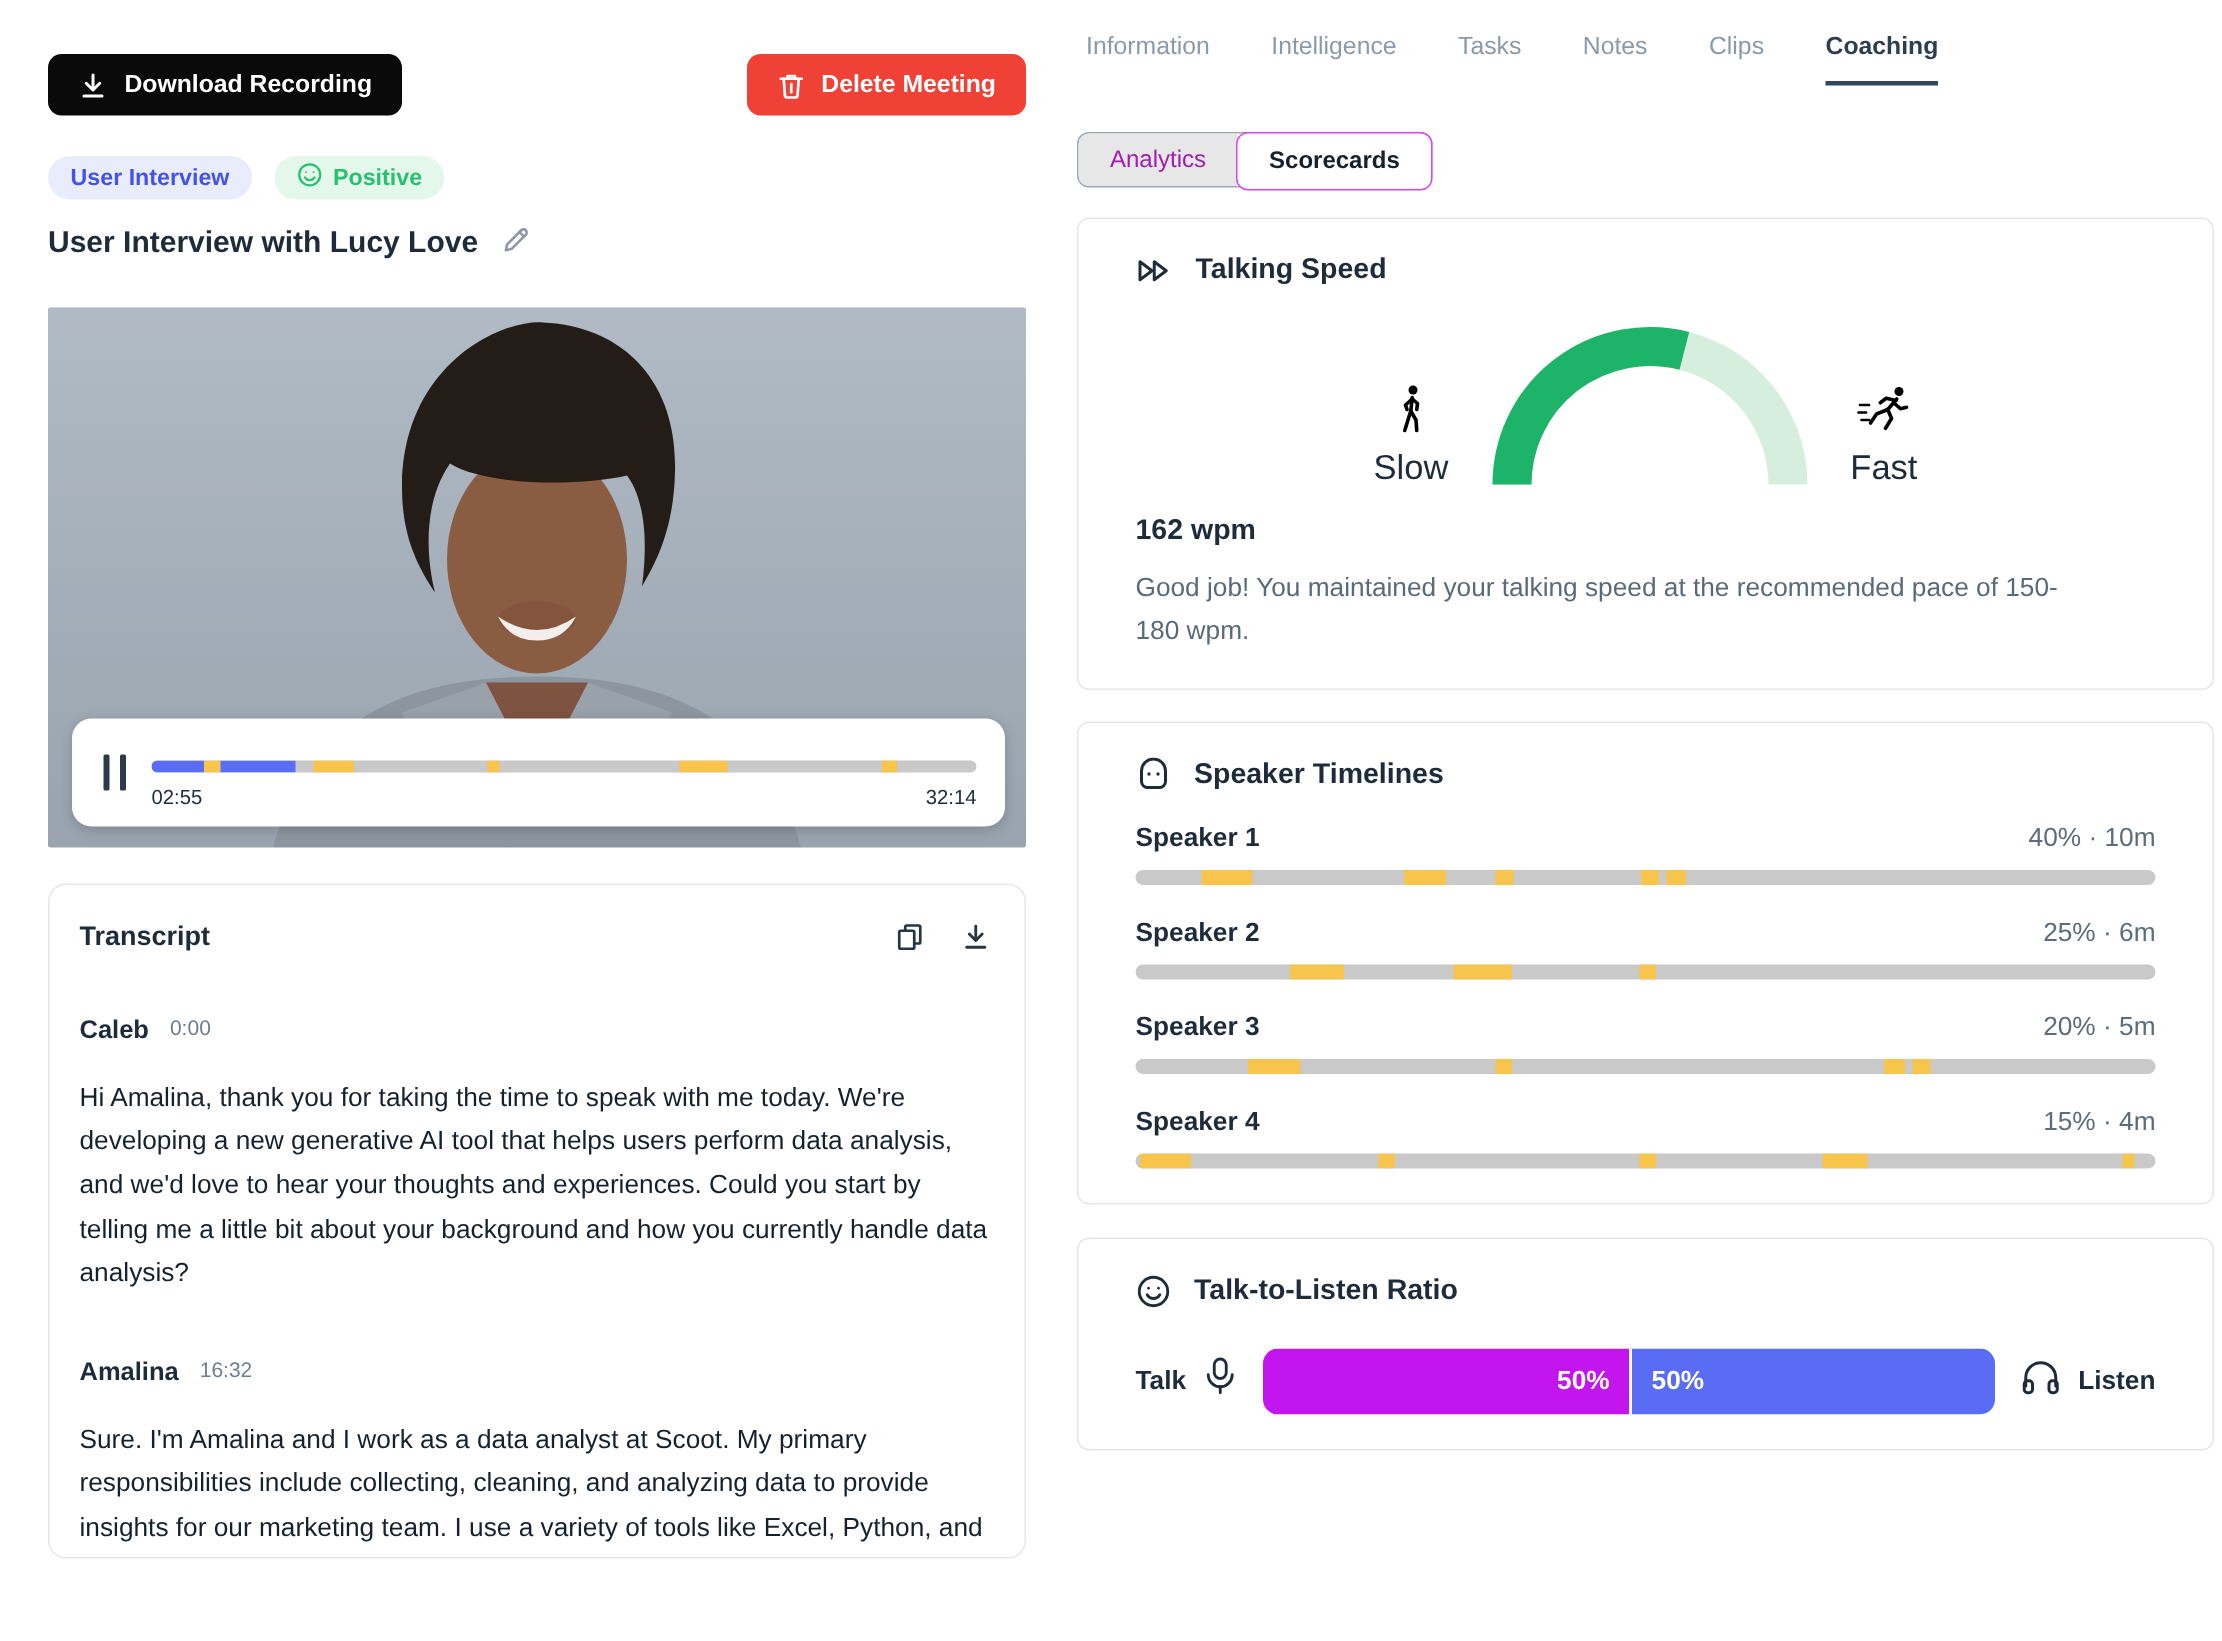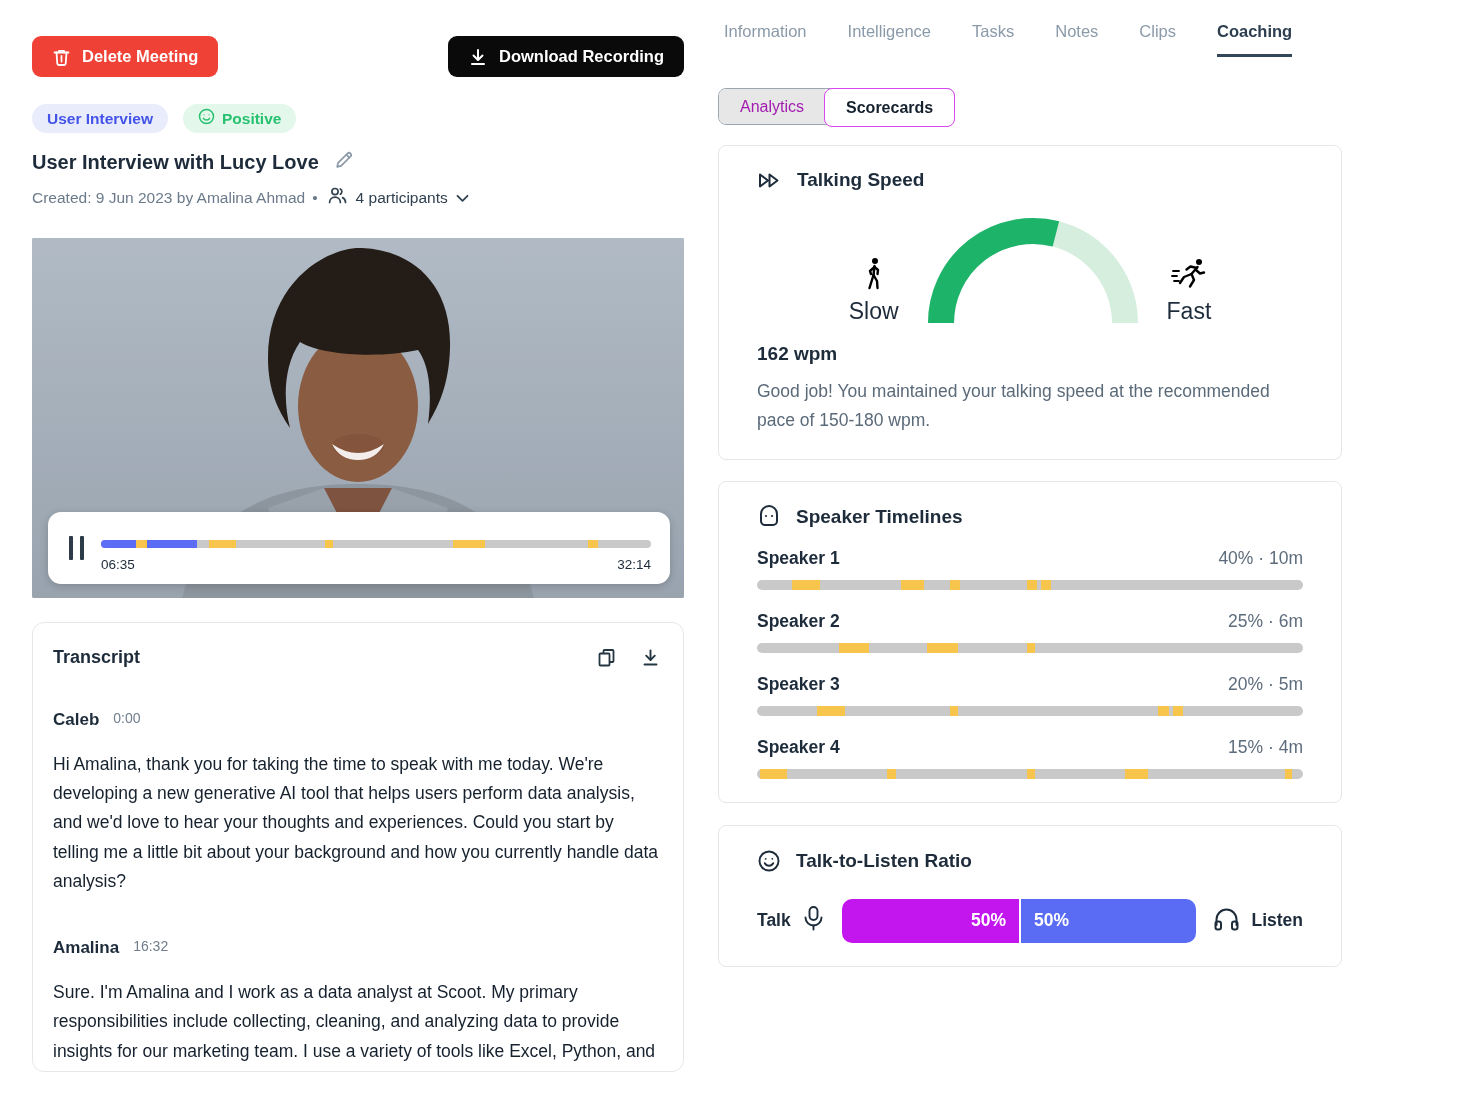--- a/index.html
+++ b/index.html
@@ -1,20 +1,20 @@
 <!DOCTYPE html>
 <html><head>
 <meta charset="utf-8">
 <style>
   * { margin:0; padding:0; box-sizing:border-box; }
   html,body { width:1481px; height:1094px; background:#fff; overflow:hidden;
     font-family:"Liberation Sans", sans-serif; color:#1d2b3a; }
   .app { display:flex; }
   .left-col { width:652px; margin-left:32px; flex:none; }
-  .right-col { width:624px; margin-left:34px; flex:none; }
+  .right-col { width:758px; margin-left:34px; flex:none; }
 
   
   .actions-row { margin-top:36px; display:flex; justify-content:space-between; align-items:center; }
   .btn { display:inline-flex; align-items:center; gap:11px; height:41px; padding:0 20px;
     border:none; border-radius:9px; font-size:16.5px; font-weight:700; color:#fff; cursor:pointer;
     font-family:inherit; }
   .btn-download { background:#0a0a0a; }
   .btn-delete { background:#ef4136; }
   .btn svg { display:block; }
 
@@ -108,40 +108,40 @@
   .ratio-phones { margin-right:11px; }
 </style>
 </head>
 <body>
 
 <div class="app">
 
   <div class="left-col">
 
     <div class="actions-row">
+      <button class="btn btn-download">
+        <span>
+          <svg width="20" height="20" viewBox="0 0 20 20" fill="none" stroke="#fff" stroke-width="2" stroke-linecap="round" stroke-linejoin="round">
+            <path d="M10 3v9.5"></path>
+              <path d="M5.5 8.5 10 13l4.5-4.5"></path>
+              <path d="M4 17h12"></path>
+          </svg>
+        </span>
+        <span>Download Recording</span>
+      </button>
       <button class="btn btn-delete">
         <span>
           <svg width="19" height="20" viewBox="0 0 19 20" fill="none" stroke="#fff" stroke-width="1.8" stroke-linecap="round" stroke-linejoin="round">
             <path d="M2.5 5.5h14"></path>
               <path d="M7 5.5V3.8h5v1.7"></path>
             <path d="M4.5 5.5l.8 11.2a1.5 1.5 0 0 0 1.5 1.3h5.4a1.5 1.5 0 0 0 1.5-1.3l.8-11.2"></path>
             <path d="M9.5 9v5.5"></path>
           </svg>
         </span>
         <span>Delete Meeting</span>
-      </button>
-      <button class="btn btn-download">
-        <span>
-          <svg width="20" height="20" viewBox="0 0 20 20" fill="none" stroke="#fff" stroke-width="2" stroke-linecap="round" stroke-linejoin="round">
-            <path d="M10 3v9.5"></path>
-              <path d="M5.5 8.5 10 13l4.5-4.5"></path>
-              <path d="M4 17h12"></path>
-          </svg>
-        </span>
-        <span>Download Recording</span>
       </button>
     </div>
 
     <div class="tags-row">
       <span class="tag tag-blue">
         <span>User Interview</span>
       </span>
       <span class="tag tag-green">
         <span>
           <svg width="17" height="17" viewBox="0 0 17 17" fill="none" stroke="#27c170" stroke-width="1.5" stroke-linecap="round">
@@ -158,40 +158,20 @@
     <div class="title-row">
       <h1 class="page-title">User Interview with Lucy Love</h1>
       <span class="pencil">
         <svg width="22" height="22" viewBox="0 0 22 22" fill="none" stroke="currentColor" stroke-width="1.7" stroke-linecap="round" stroke-linejoin="round">
           <path d="M4.2 17.8l.9-3.9 9.4-9.4a2.1 2.1 0 0 1 3 3l-9.4 9.4-3.9.9z"></path>
           <path d="M13.3 5.7l3 3"></path>
         </svg>
       </span>
     </div>
 
-    <div class="meta-row">
-      <span>Created: 9 Jun 2023 by Amalina Ahmad</span>
-      <span class="meta-dot">•</span>
-      <span class="participants">
-        <span>
-          <svg width="21" height="19" viewBox="0 0 21 19" fill="none" stroke="#31404f" stroke-width="1.7" stroke-linecap="round">
-            <circle cx="8" cy="5.6" r="3.1"></circle>
-            <path d="M2.6 16.5c0-3.4 2.6-5.4 5.4-5.4s5.4 2 5.4 5.4"></path>
-            <path d="M13.3 2.9a3.1 3.1 0 0 1 0 5.4"></path>
-            <path d="M15.6 11.6c1.8.8 2.9 2.6 2.9 4.9"></path>
-          </svg>
-        </span>
-        <span>4 participants</span>
-        <span>
-          <svg width="13" height="9" viewBox="0 0 13 9" fill="none" stroke="#31404f" stroke-width="1.8" stroke-linecap="round" stroke-linejoin="round">
-            <path d="M1.5 1.8 6.5 6.8 11.5 1.8"></path>
-          </svg>
-        </span>
-      </span>
-    </div>
 
     <div class="video">
       <svg width="652" height="360" viewBox="0 0 652 360">
         <defs>
           <linearGradient id="wall" x1="0" y1="0" x2="0" y2="1">
             <stop offset="0" stop-color="#b6bfca"></stop>
               <stop offset="1" stop-color="#9ba5b1"></stop>
           </linearGradient>
         </defs>
         <rect width="652" height="360" fill="url(#wall)"></rect>
@@ -214,21 +194,21 @@
           <div class="progress" id="progress">
               <div class="seg seg-blue" style="left: 0%; width: 6.3%;"></div>
               <div class="seg seg-yellow" style="left: 6.3%; width: 2%;"></div>
               <div class="seg seg-blue" style="left: 8.3%; width: 9.2%;"></div>
               <div class="seg seg-yellow" style="left: 19.6%; width: 4.9%;"></div>
               <div class="seg seg-yellow" style="left: 40.8%; width: 1.4%;"></div>
               <div class="seg seg-yellow" style="left: 64%; width: 5.8%;"></div>
               <div class="seg seg-yellow" style="left: 88.5%; width: 1.9%;"></div>
             </div>
           <div class="times">
-            <span>06:35</span>
+            <span>02:55</span>
             <span>32:14</span>
           </div>
         </div>
       </div>
     </div>
 
     <div class="transcript-card">
       <div class="transcript-head">
         <span class="transcript-title">Transcript</span>
         <span class="transcript-icons">

